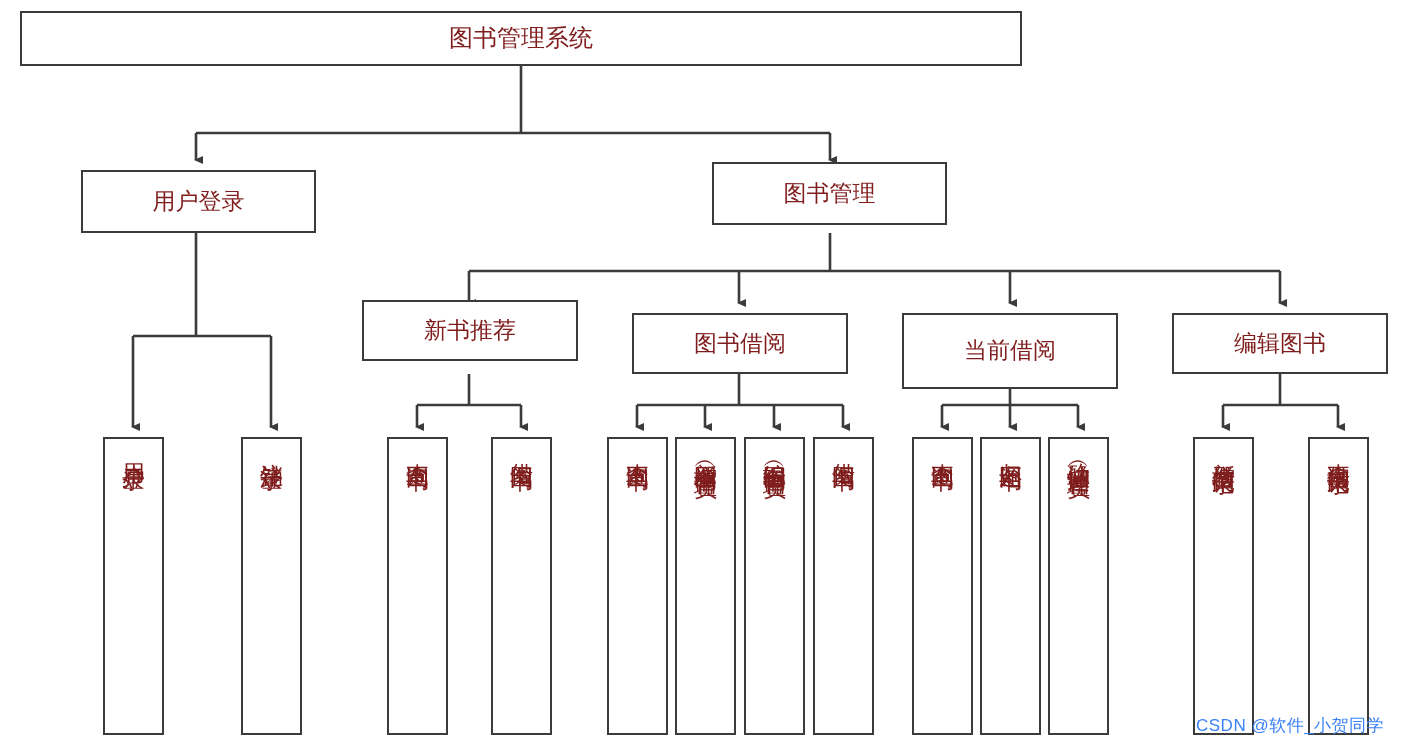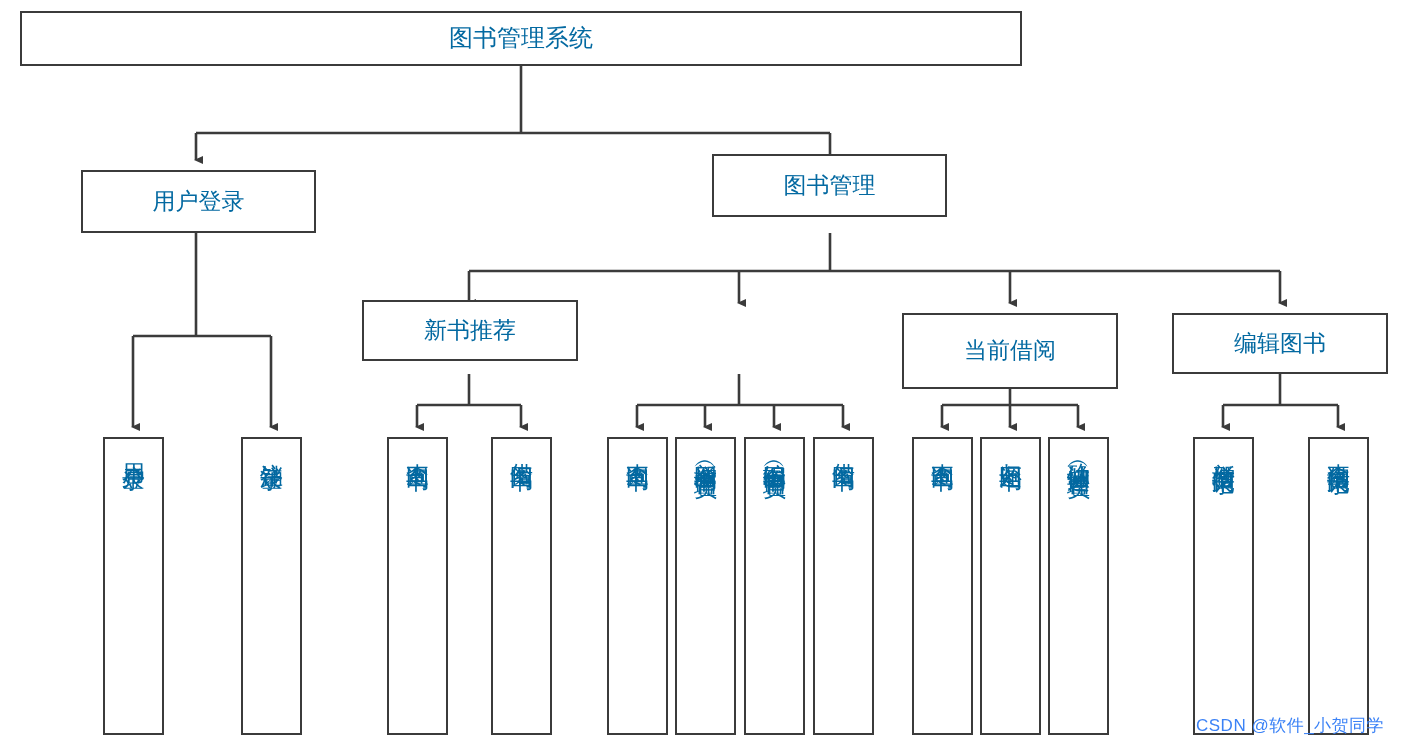--- a/index.html
+++ b/index.html
@@ -27,21 +27,21 @@
     pointer-events: none;
   }
   .node {
     position: absolute;
     box-sizing: border-box;
     background: #ffffff;
     border: 2px solid #3b3b3b;
     display: flex;
     align-items: center;
     justify-content: center;
-    color: #0369a1;
+    color: #7f1d1d;
     line-height: 1.18;
     text-align: center;
   }
   .node .label {
     display: block;
     white-space: pre-line;
   }
   
   .node.h-node {
     font-size: 23px;
@@ -126,27 +126,30 @@
     </g>
   </svg>
 
   <div class="node root h-node" style="left:20px; top:11px; width:1002px; height:55px;">
     <span class="label">图书管理系统</span>
   </div>
 
   <div class="node h-node" style="left:81px; top:170px; width:235px; height:63px;">
     <span class="label">用户登录</span>
   </div>
-  <div class="node h-node" style="left:712px; top:154px; width:235px; height:63px;">
+  <div class="node h-node" style="left:712px; top:162px; width:235px; height:63px;">
     <span class="label">图书管理</span>
   </div>
 
   <div class="node h-node" style="left:362px; top:300px; width:216px; height:61px;">
     <span class="label">新书推荐</span>
   </div>
+  <div class="node h-node" style="left:632px; top:313px; width:216px; height:61px;">
+    <span class="label">图书借阅</span>
+  </div>
   <div class="node h-node" style="left:902px; top:313px; width:216px; height:76px;">
     <span class="label">当前借阅</span>
   </div>
   <div class="node h-node" style="left:1172px; top:313px; width:216px; height:61px;">
     <span class="label">编辑图书</span>
   </div>
 
   <div class="node v-node" style="left:103px; top:437px; width:61px; height:298px;">
     <span class="label">用户登录</span>
   </div>

